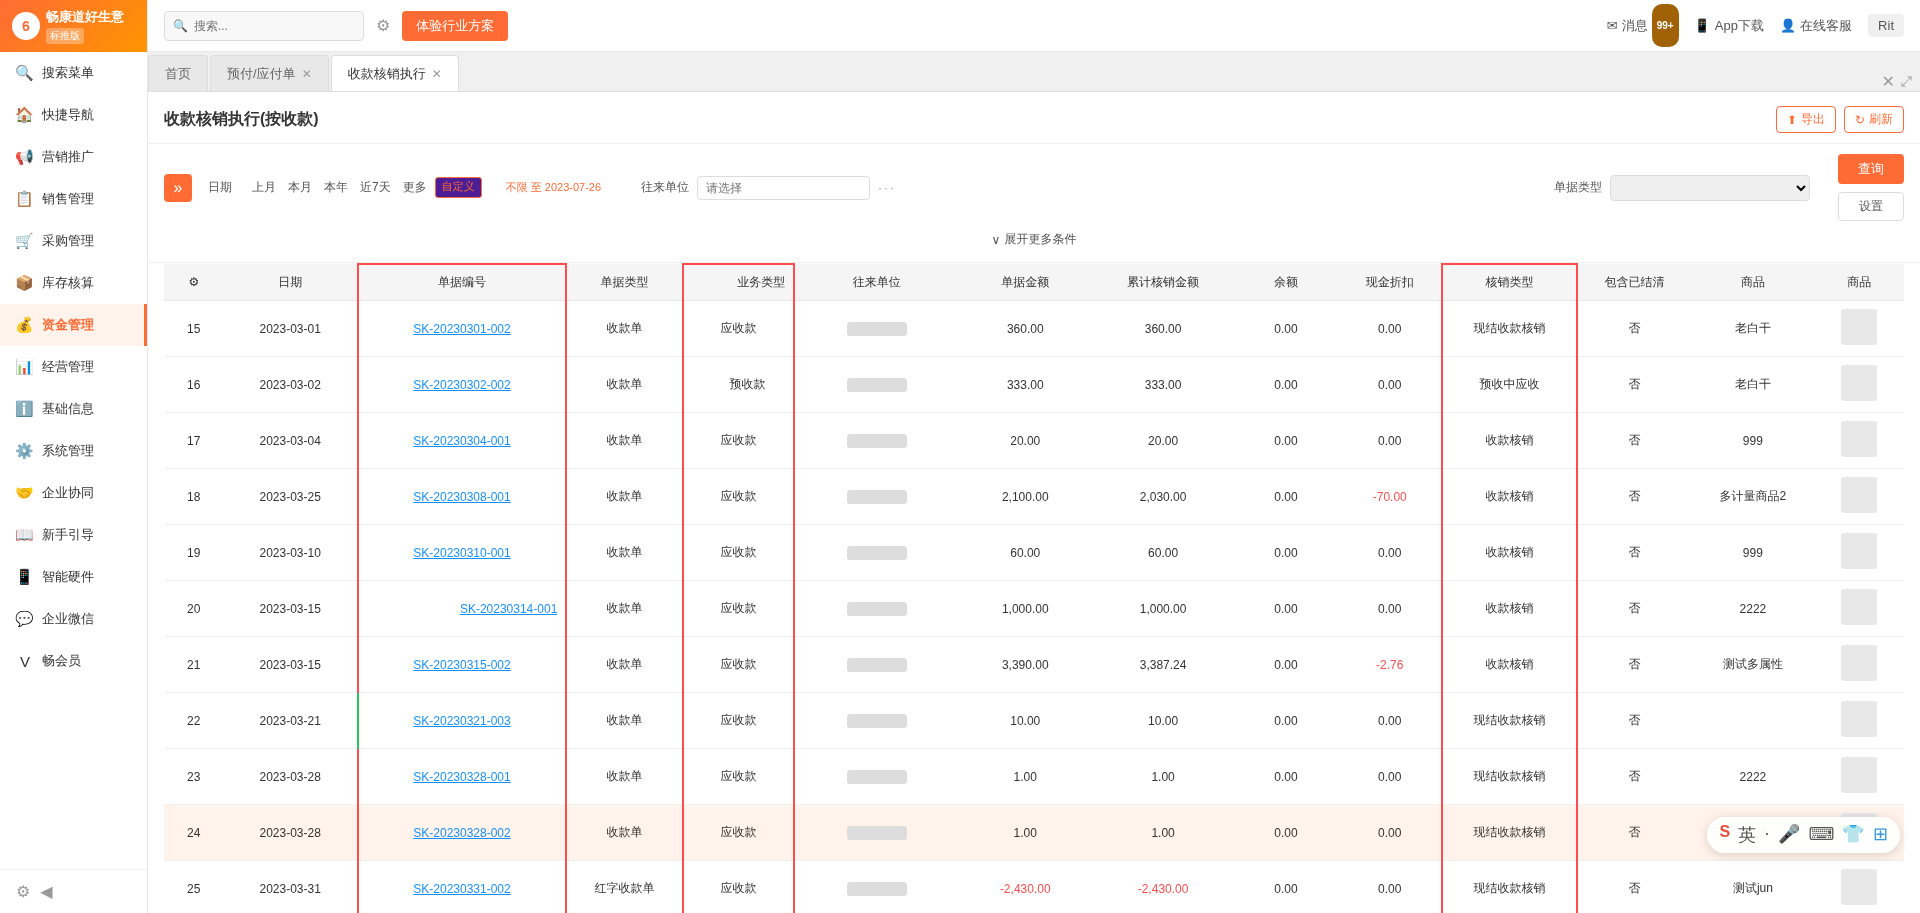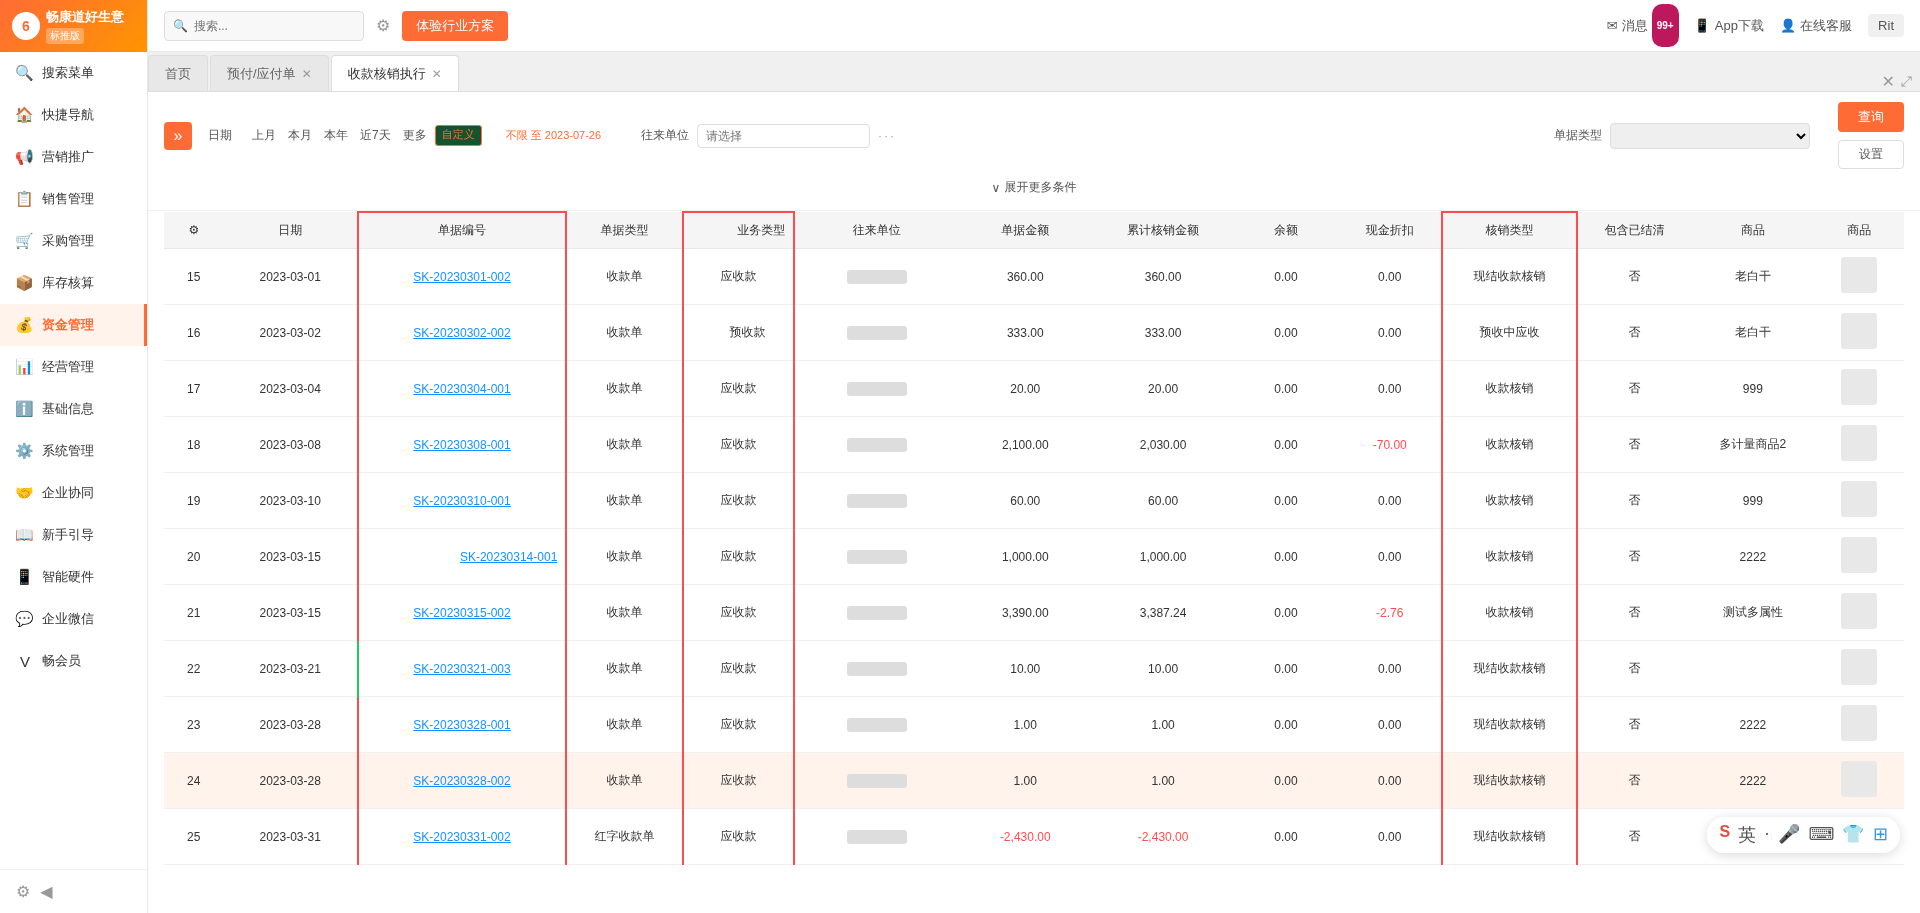--- a/index.html
+++ b/index.html
@@ -20,21 +20,21 @@
     .main { flex: 1; display: flex; flex-direction: column; height: 100%; overflow: hidden; }
 
     
     .topbar { height: 52px; background: #fff; border-bottom: 1px solid #e8e8e8; display: flex; align-items: center; padding: 0 16px; gap: 12px; }
     .topbar-search { flex: 0 0 200px; height: 30px; border: 1px solid #ddd; border-radius: 4px; display: flex; align-items: center; padding: 0 8px; gap: 6px; background: #f8f8f8; }
     .topbar-search input { border: none; background: transparent; outline: none; font-size: 12px; color: #999; width: 100%; }
     .topbar-gear { color: #999; cursor: pointer; font-size: 16px; }
     .topbar-btn { background: #ff6b35; color: #fff; border: none; border-radius: 4px; padding: 6px 14px; font-size: 13px; cursor: pointer; }
     .topbar-right { margin-left: auto; display: flex; align-items: center; gap: 16px; color: #555; font-size: 13px; }
     .topbar-msg { display: flex; align-items: center; gap: 4px; cursor: pointer; }
-    .badge { background: #be185d; color: #fff; border-radius: 10px; padding: 16px 5px; font-size: 10px; font-weight: bold; text-align: right; }
+    .badge { background: #a16207; color: #fff; border-radius: 10px; padding: 16px 5px; font-size: 10px; font-weight: bold; text-align: right; }
     .topbar-right-item { display: flex; align-items: center; gap: 4px; cursor: pointer; color: #555; }
 
     
     .tabs { height: 40px; background: #f0f0f0; display: flex; align-items: flex-end; padding: 0 0 0 0; border-bottom: 1px solid #ddd; }
     .tab { height: 36px; padding: 0 16px; display: flex; align-items: center; gap: 6px; cursor: pointer; font-size: 13px; background: #e8e8e8; color: #666; border-radius: 4px 4px 0 0; border: 1px solid #ddd; border-bottom: none; margin-right: 2px; }
     .tab.active { background: #fff; color: #333; font-weight: 500; }
     .tab-close { color: #999; font-size: 12px; cursor: pointer; }
 
     
     .page { flex: 1; overflow: hidden; display: flex; flex-direction: column; background: #fff; }
@@ -44,21 +44,21 @@
     .btn-export { display: flex; align-items: center; gap: 4px; color: #ff6b35; border: 1px solid #ff6b35; background: #fff; border-radius: 4px; padding: 4px 10px; cursor: pointer; font-size: 12px; }
     .btn-refresh { display: flex; align-items: center; gap: 4px; color: #ff6b35; border: 1px solid #ff6b35; background: #fff; border-radius: 4px; padding: 4px 10px; cursor: pointer; font-size: 12px; }
 
     
     .filter-area { padding: 10px 16px; background: #fff; border-bottom: 1px solid #f0f0f0; }
     .filter-row { display: flex; align-items: center; gap: 16px; margin-bottom: 6px; }
     .filter-toggle { width: 28px; height: 28px; background: #ff6b35; color: #fff; border-radius: 4px; display: flex; align-items: center; justify-content: center; cursor: pointer; font-size: 16px; flex-shrink: 0; }
     .filter-label { color: #555; font-size: 12px; white-space: nowrap; }
     .filter-date-btns { display: flex; gap: 4px; }
     .filter-date-btn { color: #555; cursor: pointer; font-size: 12px; padding: 2px 4px; }
-    .filter-date-custom { color: #ff6b35; background: #14532d; border: 1px solid #ff6b35; border-radius: 3px; padding: 1px 6px; font-size: 11px; cursor: pointer; }
+    .filter-date-custom { color: #ff6b35; background: #4c1d95; border: 1px solid #ff6b35; border-radius: 3px; padding: 1px 6px; font-size: 11px; cursor: pointer; }
     .filter-date-range { color: #ff6b35; font-size: 12px; }
     .filter-input { border: 1px solid #ddd; border-radius: 4px; padding: 4px 8px; font-size: 12px; min-width: 160px; }
     .filter-select { border: 1px solid #ddd; border-radius: 4px; padding: 4px 8px; font-size: 12px; min-width: 200px; }
     .filter-dots { color: #999; letter-spacing: 2px; }
     .btn-query { background: #ff6b35; color: #fff; border: none; border-radius: 4px; padding: 6px 20px; cursor: pointer; font-size: 13px; }
     .btn-settings { background: #fff; color: #555; border: 1px solid #ddd; border-radius: 4px; padding: 5px 14px; cursor: pointer; font-size: 12px; margin-top: 4px; display: block; text-align: center; }
     .filter-expand { display: flex; align-items: center; gap: 4px; color: #555; font-size: 12px; cursor: pointer; justify-content: center; padding: 4px 0; }
 
     
     .table-wrap { flex: 1; overflow: auto; padding: 0 16px; }
@@ -218,20 +218,33 @@
         </div>
       </div>
     <div style="margin-left:auto;display:flex;align-items:center;padding:0 8px;gap:6px;">
       <span style="color:#999;font-size:16px;cursor:pointer;">✕</span>
       <span style="color:#999;font-size:14px;cursor:pointer;">⤢</span>
     </div>
   </div>
 
   <div class="page">
 
+    <div class="page-header">
+      <h2 class="page-title">收款核销执行(按收款)</h2>
+      <div class="page-actions">
+        <button class="btn-export">
+          <span>⬆</span>
+          <span>导出</span>
+        </button>
+        <button class="btn-refresh">
+          <span>↻</span>
+          <span>刷新</span>
+        </button>
+      </div>
+    </div>
 
     <div class="filter-area">
       <div class="filter-row">
         <div class="filter-toggle">»</div>
         <span class="filter-label">日期</span>
         <div class="filter-date-btns">
           <span class="filter-date-btn">上月</span>
           <span class="filter-date-btn">本月</span>
           <span class="filter-date-btn">本年</span>
           <span class="filter-date-btn">近7天</span>
@@ -338,21 +351,21 @@
     <td class="col-discount"><span class="">0.00</span></td>
     <td class="col-veriftype" style="border-left:2px solid #ff4d4f;border-right:2px solid #ff4d4f;">收款核销</td>
     <td class="col-settled">否</td>
     <td class="col-goods">999</td>
     <td class="col-goodsimg">
       <div style="width:36px;height:36px;background:#e8e8e8;border-radius:3px;display:inline-block;"></div>
     </td>
   </tr>
               <tr>
     <td class="col-no">18</td>
-    <td class="col-date">2023-03-08</td>
+    <td class="col-date">2023-03-25</td>
     <td class="col-billno" style="border-left:2px solid #ff4d4f;border-right:2px solid #ff4d4f;"><a class="link">SK-20230308-001</a></td>
     <td class="col-billtype">收款单</td>
     <td class="col-biztype" style="border-left:2px solid #ff4d4f;border-right:2px solid #ff4d4f;">应收款</td>
     <td class="col-partner"><span class="blurred">&nbsp;&nbsp;&nbsp;&nbsp;&nbsp;&nbsp;&nbsp;&nbsp;</span></td>
     <td class="col-amount"><span class="">2,100.00</span></td>
     <td class="col-cumamt"><span class="">2,030.00</span></td>
     <td class="col-balance">0.00</td>
     <td class="col-discount"><span class="neg">-70.00</span></td>
     <td class="col-veriftype" style="border-left:2px solid #ff4d4f;border-right:2px solid #ff4d4f;">收款核销</td>
     <td class="col-settled">否</td>

